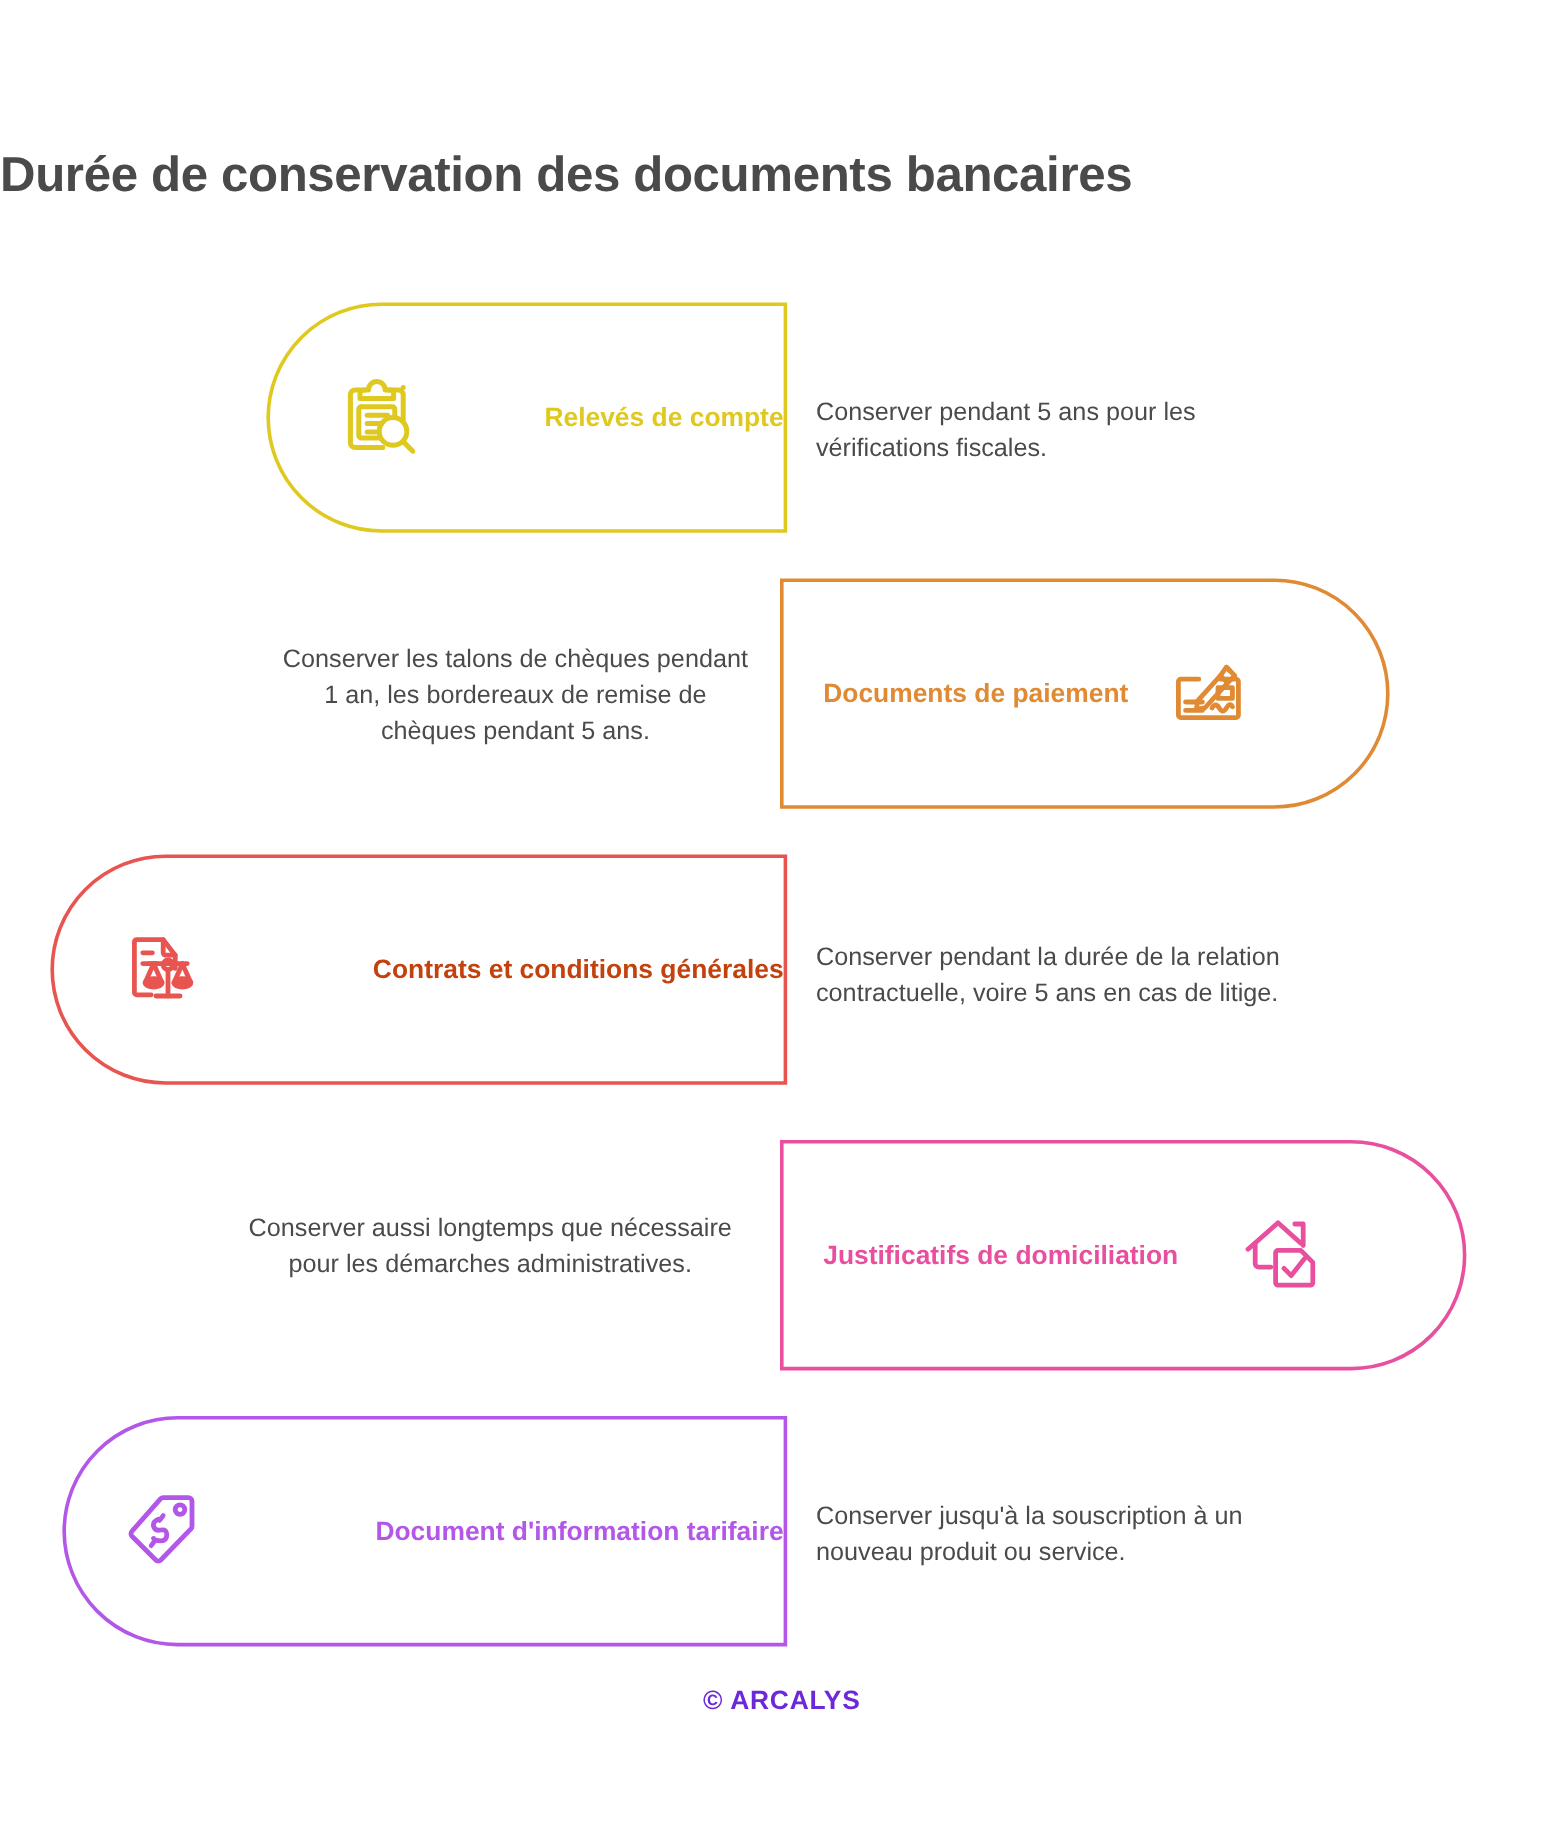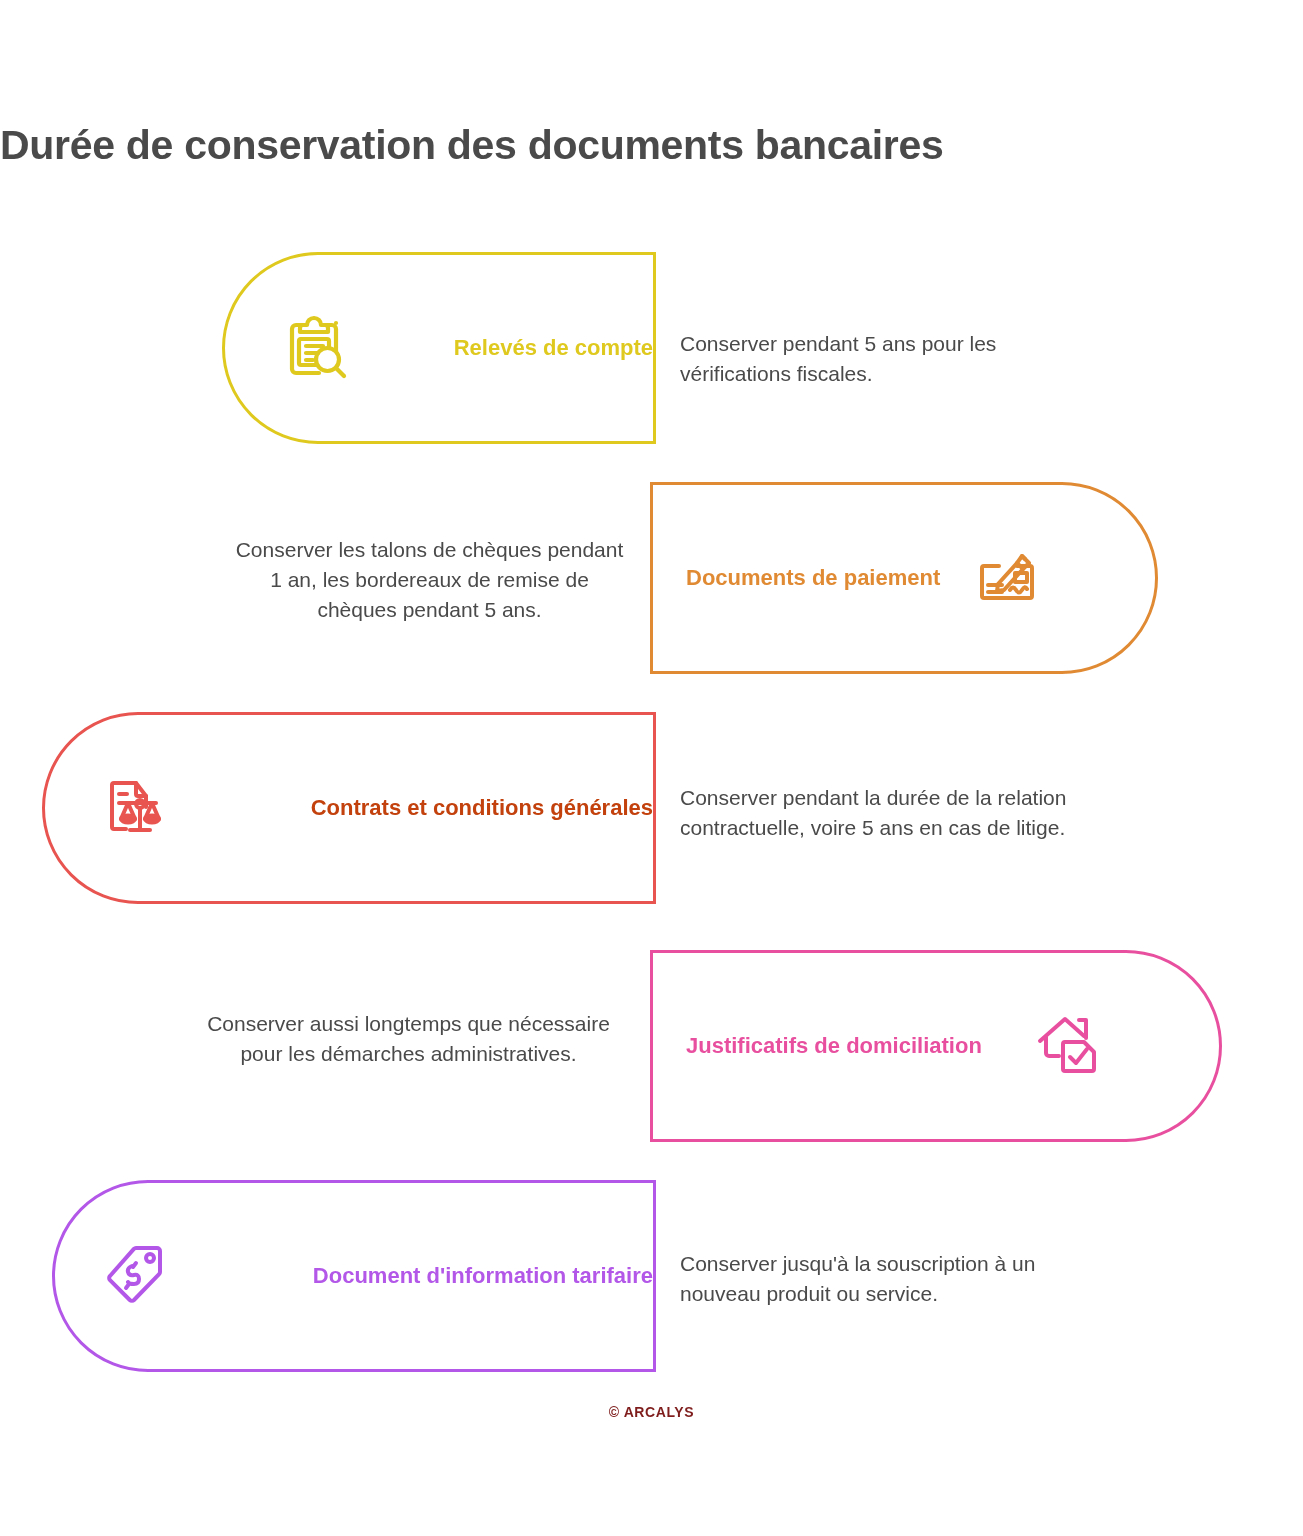--- a/index.html
+++ b/index.html
@@ -119,23 +119,23 @@
   .row-5 .pill .pill-label { margin-left: 26px; }
   .row-5 .desc { left: 680px; top: 48px; width: 400px; }
 
   
   .footer {
     position: absolute;
     top: 1404px;
     left: 0;
     width: 1303px;
     text-align: center;
-    font-size: 14px;
+    font-size: 22px;
     font-weight: bold;
-    color: #7f1d1d;
+    color: #6d28d9;
     letter-spacing: 0.6px;
   }
 </style>
 </head>
 <body>
 
 <div class="page">
 
   <h1 class="title">Durée de conservation des documents bancaires</h1>
 

